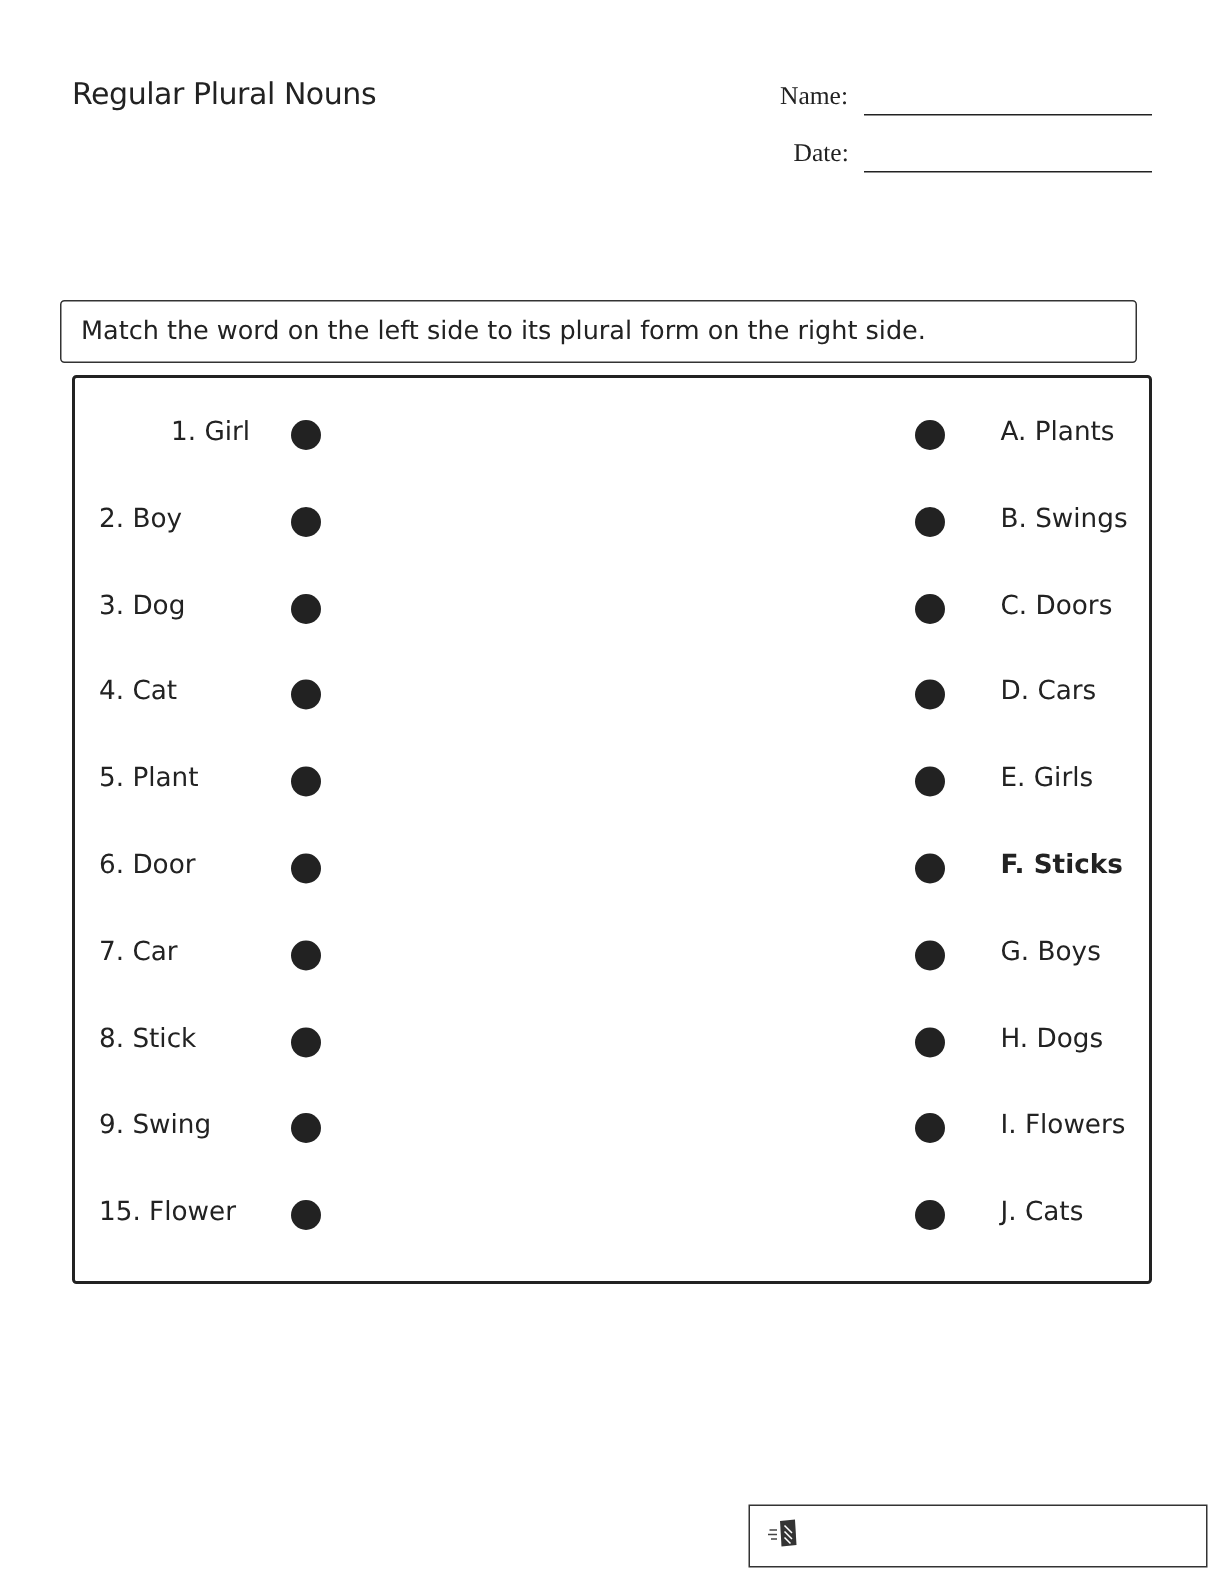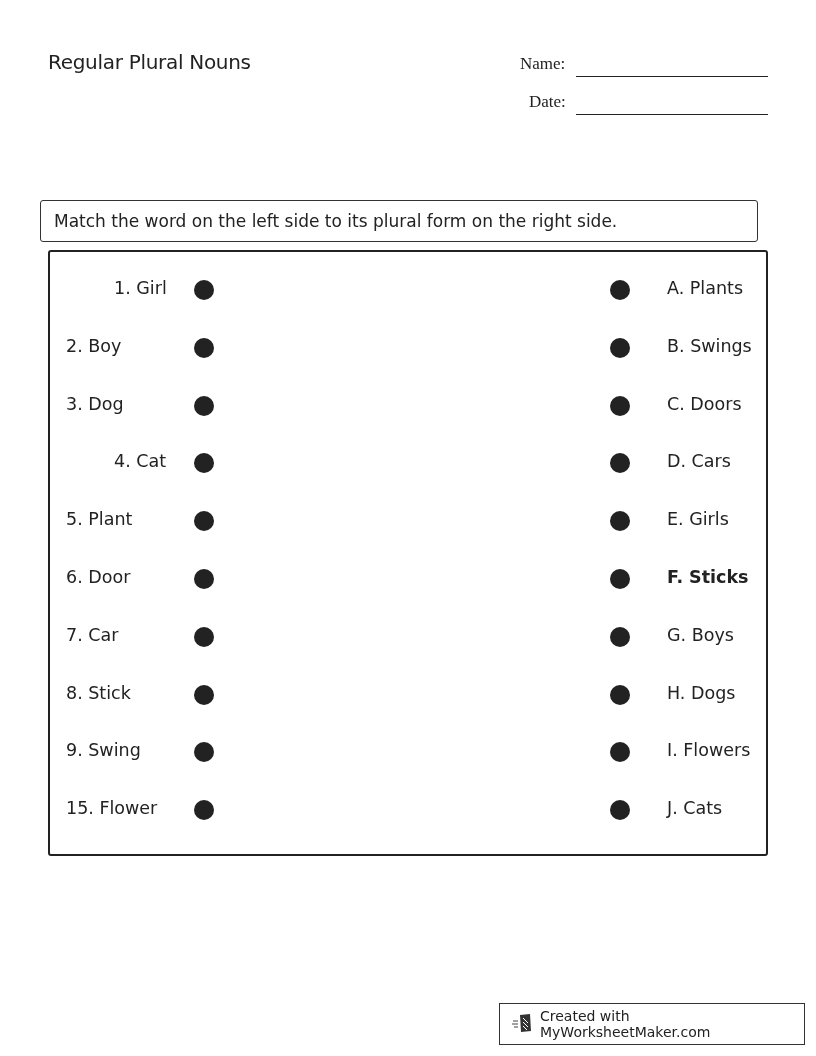--- a/index.html
+++ b/index.html
@@ -31,30 +31,29 @@
 <div class="credit">
   <span>
     <svg width="22" height="22" viewBox="0 0 22 22">
       <line x1="1" y1="9" x2="6" y2="9" stroke="#444" stroke-width="1"></line>
       <line x1="0" y1="12" x2="6" y2="12" stroke="#444" stroke-width="1"></line>
       <line x1="2" y1="15" x2="6" y2="15" stroke="#444" stroke-width="1"></line>
       <path d="M8 3 L18 2 L19 19 L9 20 Z" fill="#333"></path>
       <path d="M11 6 L16 11 M11 10 L16 15 M11 14 L15 18" stroke="#fff" stroke-width="1"></path>
     </svg>
   </span>
-  <span>Created with MyWorksheetMaker.com</span>
 </div>
 
 <div class="row-left" style="left: 66px; top: 278px; margin-left: 48px;">1. Girl</div>
 <div class="dot" style="left: 194px; top: 280px;"></div>
 <div class="row-left" style="left: 66px; top: 335.8px;">2. Boy</div>
 <div class="dot" style="left: 194px; top: 337.8px;"></div>
 <div class="row-left" style="left: 66px; top: 393.6px;">3. Dog</div>
 <div class="dot" style="left: 194px; top: 395.6px;"></div>
-<div class="row-left" style="left: 66px; top: 451.4px; margin-left: 48px;">4. Cat</div>
+<div class="row-left" style="left: 66px; top: 451.4px;">4. Cat</div>
 <div class="dot" style="left: 194px; top: 453.4px;"></div>
 <div class="row-left" style="left: 66px; top: 509.2px;">5. Plant</div>
 <div class="dot" style="left: 194px; top: 511.2px;"></div>
 <div class="row-left" style="left: 66px; top: 567px;">6. Door</div>
 <div class="dot" style="left: 194px; top: 569px;"></div>
 <div class="row-left" style="left: 66px; top: 624.8px;">7. Car</div>
 <div class="dot" style="left: 194px; top: 626.8px;"></div>
 <div class="row-left" style="left: 66px; top: 682.6px;">8. Stick</div>
 <div class="dot" style="left: 194px; top: 684.6px;"></div>
 <div class="row-left" style="left: 66px; top: 740.4px;">9. Swing</div>

